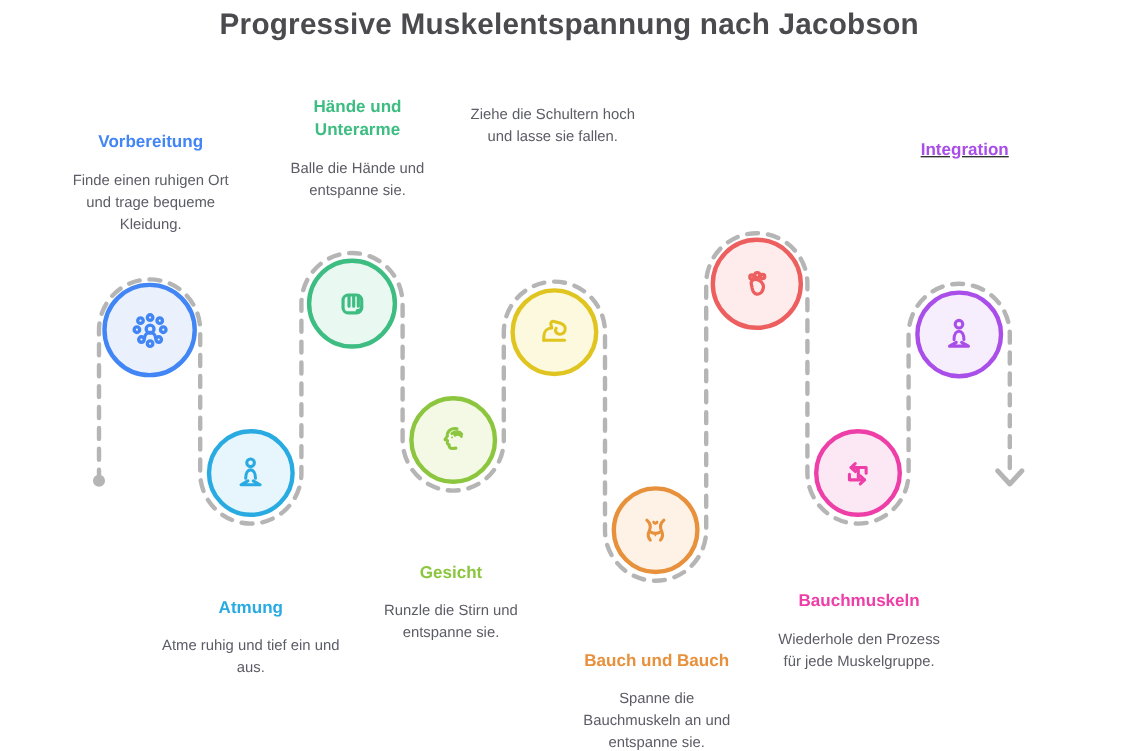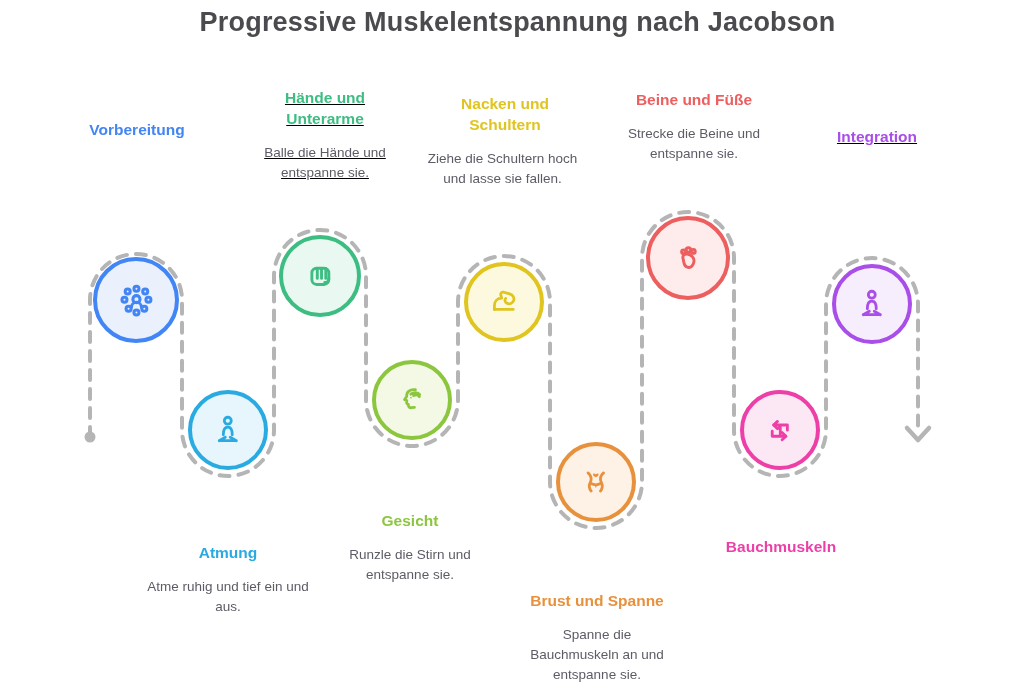--- a/index.html
+++ b/index.html
@@ -169,53 +169,50 @@
   <div class="node" style="left: 832px; top: 264px; width: 80px; height: 80px; --step-color: #a94ee8; --step-fill: #f6eefd;">
     <svg viewBox="0 0 24 24">
       <circle cx="12" cy="6.5" r="2.1"></circle>
       <path d="M9.3 15 c0-3 1.2-4.6 2.7-4.6 s2.7 1.6 2.7 4.6"></path>
       <path d="M6.8 18.6 l3.7-2.1 M17.2 18.6 l-3.7-2.1 M6.8 18.6 h10.4"></path>
     </svg>
   </div>
 
   <div class="step-text" style="left:137px; top:120px;">
     <div class="step-title w160" style="--step-color: #4285f4; --step-fill: #eaf1fd;">Vorbereitung</div>
-  </div>
-
-  <div class="step-text" style="left:325px; top:88px;text-decoration:underline;">
+    <div class="step-desc w160">Finde einen ruhigen Ort und trage bequeme Kleidung.</div>
+  </div>
+
+  <div class="step-text" style="left:325px; top:88px;">
     <div class="step-title w120" style="--step-color: #3dbd82; --step-fill: #e9f8f1;">Hände und Unterarme</div>
     <div class="step-desc w165">Balle die Hände und entspanne sie.</div>
   </div>
 
   <div class="step-text" style="left:505px; top:94px;">
-    <div class="step-title w120" style="--step-color: #e0c41f; --step-fill: #fdf9df;">Nacken und Schultern</div>
     <div class="step-desc w155">Ziehe die Schultern hoch und lasse sie fallen.</div>
   </div>
 
-  <div class="step-text" style="left:694px; top:90px;">
-    <div class="step-title" style="--step-color: #ed5e5e; --step-fill: #fdeceb;">Beine und Füße</div>
-    <div class="step-desc w150">Strecke die Beine und entspanne sie.</div>
-  </div>
 
   <div class="step-text" style="left:877px; top:127px;text-decoration:underline;">
     <div class="step-title" style="--step-color: #a94ee8; --step-fill: #f6eefd;">Integration</div>
   </div>
 
   <div class="step-text" style="left:228px; top:543px;">
     <div class="step-title" style="--step-color: #29abe2; --step-fill: #e7f5fc;">Atmung</div>
     <div class="step-desc w165">Atme ruhig und tief ein und aus.</div>
   </div>
 
   <div class="step-text" style="left:410px; top:511px;">
     <div class="step-title" style="--step-color: #8cc63f; --step-fill: #f4f9e5;">Gesicht</div>
     <div class="step-desc w165">Runzle die Stirn und entspanne sie.</div>
   </div>
 
   <div class="step-text" style="left:597px; top:591px;">
-    <div class="step-title" style="--step-color: #e8913c; --step-fill: #fdf2e5;">Brust und Spanne</div>
+    <div class="step-title" style="--step-color: #e8913c; --step-fill: #fdf2e5;">Bauch und Bauch</div>
     <div class="step-desc w145">Spanne die Bauchmuskeln an und entspanne sie.</div>
   </div>
 
   <div class="step-text" style="left:781px; top:537px;">
     <div class="step-title" style="--step-color: #ee3fa8; --step-fill: #fce8f4;">Bauchmuskeln</div>
+    <div class="step-desc w150">Wiederhole den Prozess für jede Muskelgruppe.</div>
   </div>
 
 </div>
 
 </body></html>

